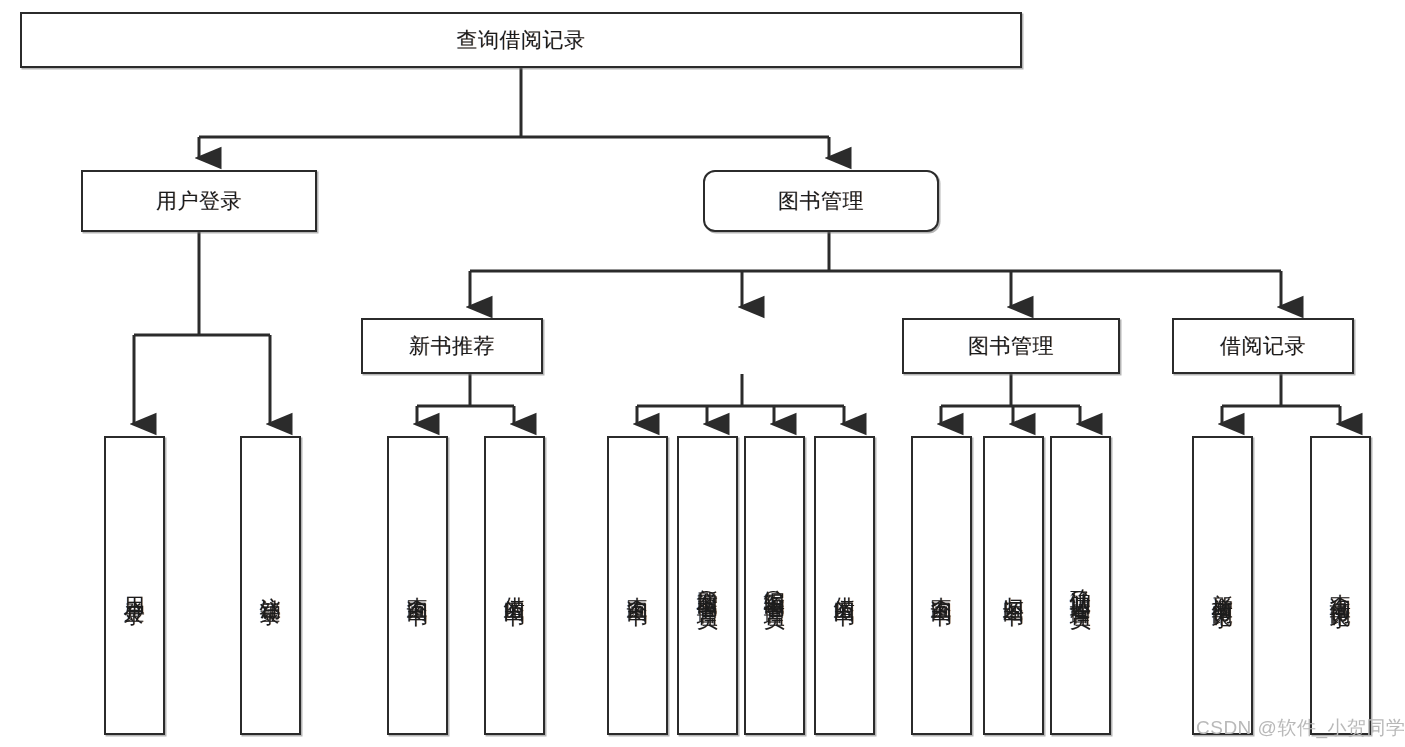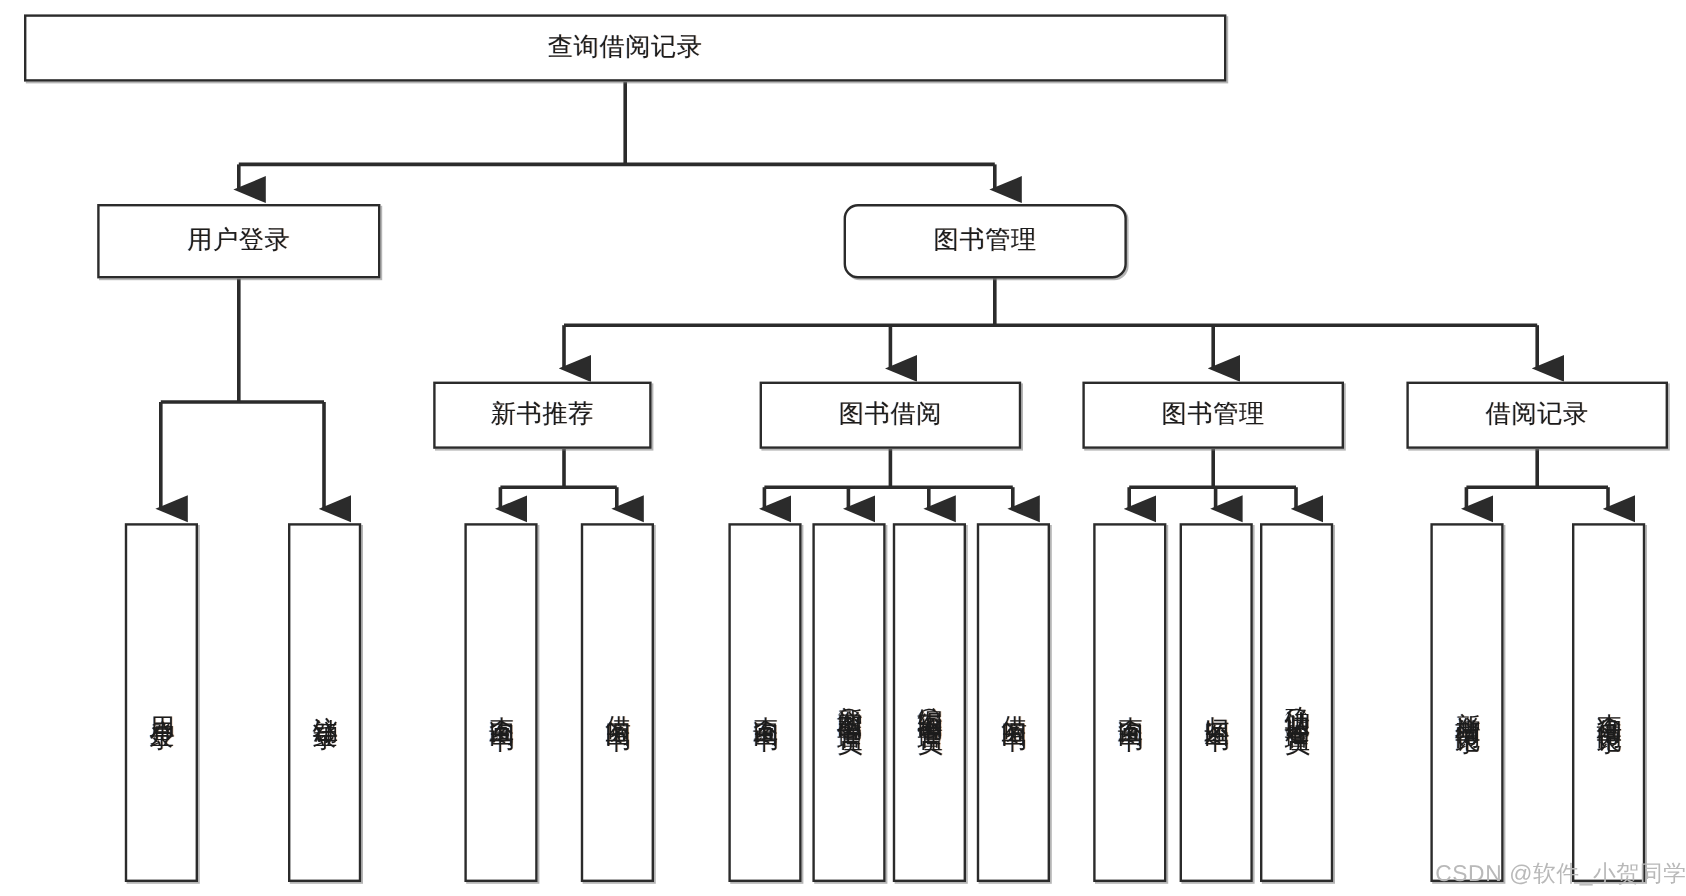--- a/index.html
+++ b/index.html
@@ -125,27 +125,24 @@
   <div class="node" id="node-l2-0" style="left: 81px; top: 170px; width: 236px; height: 62px;">
     <span class="lbl">用户登录</span>
   </div>
   <div class="node" id="node-l2-1" style="left: 703px; top: 170px; width: 236px; height: 62px; border-radius: 12px;">
     <span class="lbl">图书管理</span>
   </div>
 
   <div class="node" id="node-l3-0" style="left: 361px; top: 318px; width: 182px; height: 56px;">
     <span class="lbl">新书推荐</span>
   </div>
-  <div class="node" id="node-l3-1" style="left: 633px; top: 318px; width: 218px; height: 56px;">
-    <span class="lbl">图书借阅</span>
-  </div>
   <div class="node" id="node-l3-2" style="left: 902px; top: 318px; width: 218px; height: 56px;">
     <span class="lbl">图书管理</span>
   </div>
-  <div class="node" id="node-l3-3" style="left: 1172px; top: 318px; width: 218px; height: 56px;">
+  <div class="node" id="node-l3-3" style="left: 1172px; top: 318px; width: 182px; height: 56px;">
     <span class="lbl">借阅记录</span>
   </div>
 
   <div class="node leaf" id="node-leaf-0" style="left: 104px; top: 436px; width: 61px; height: 299px;">
     <span class="lbl">用户登录</span>
   </div>
   <div class="node leaf" id="node-leaf-1" style="left: 240px; top: 436px; width: 61px; height: 299px;">
     <span class="lbl">注销登录</span>
   </div>
   <div class="node leaf" id="node-leaf-2" style="left: 387px; top: 436px; width: 61px; height: 299px;">

